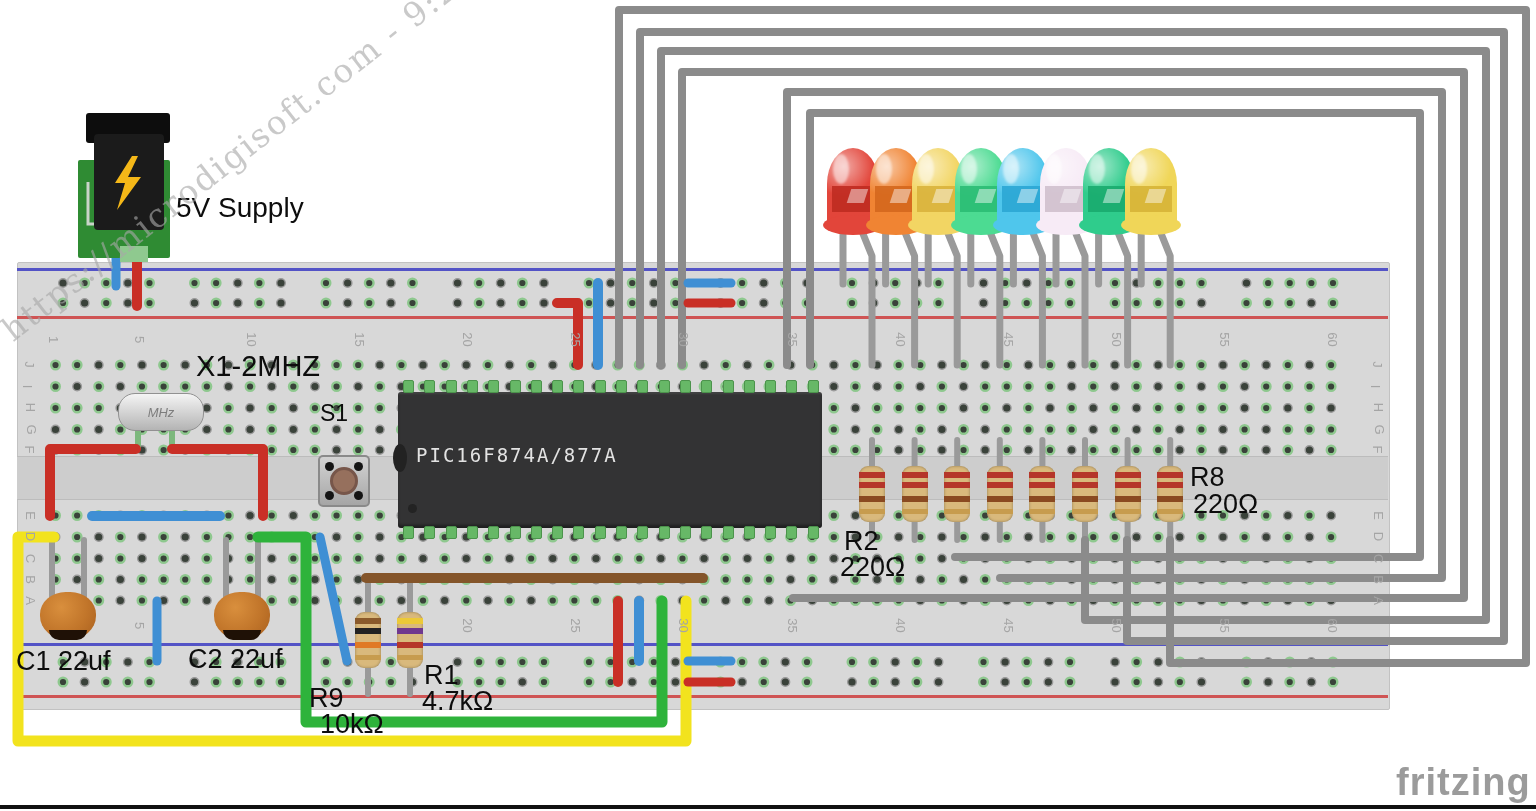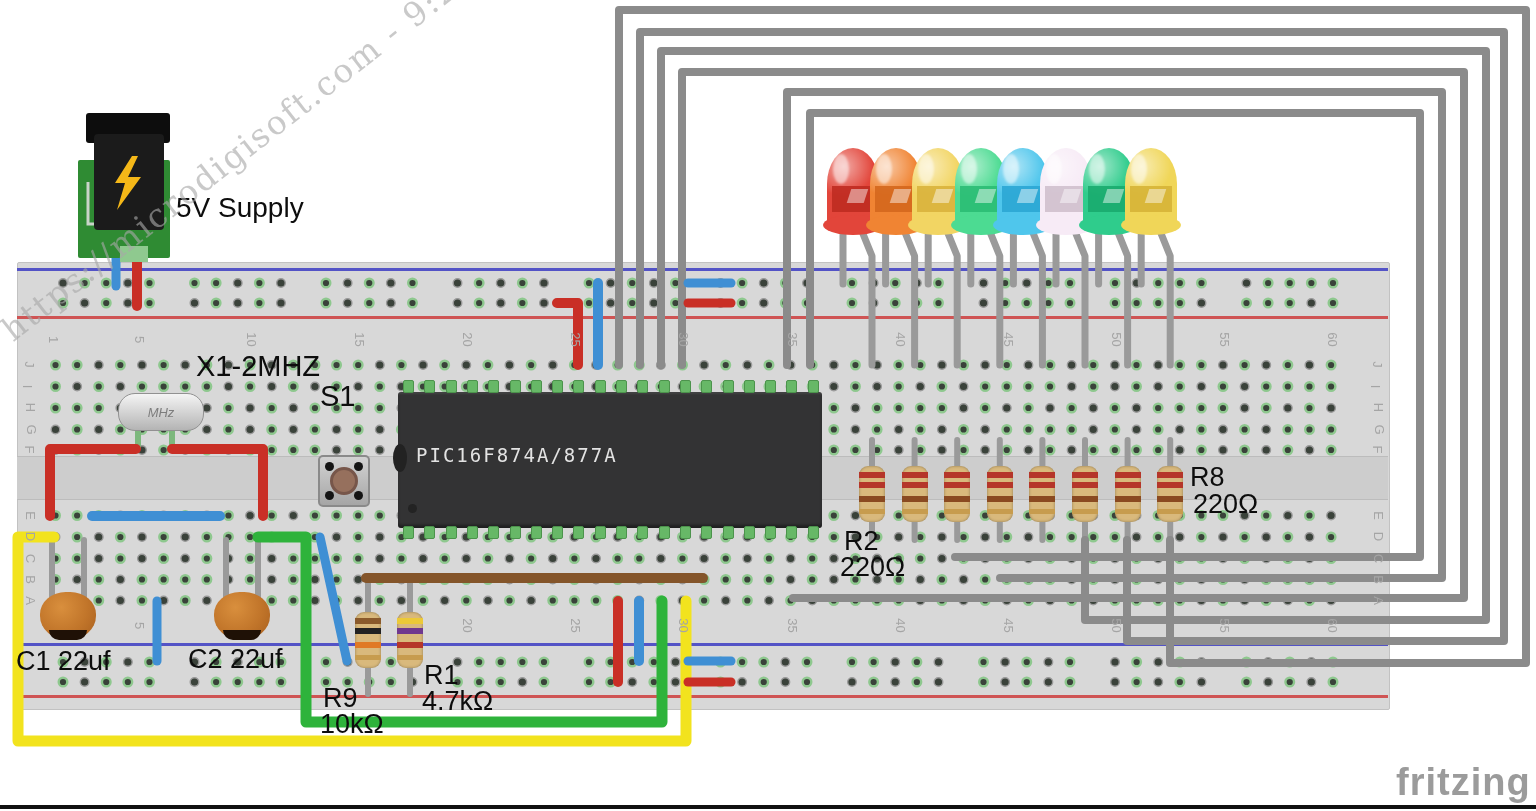--- a/index.html
+++ b/index.html
@@ -1123,26 +1123,26 @@
           <span class="flange" style="background: rgb(240, 214, 88);"></span>
           <span class="band" style="background: rgb(214, 180, 55);"></span>
           <span class="die"></span>
           <span class="shine"></span>
         </div>
       </div>
   </div>
 
   <div class="lbl" style="left:176px;top:192px;font-size:28px">5V Supply</div>
   <div class="lbl" style="left:196px;top:350px;font-size:29px">X1-2MHZ</div>
-  <div class="lbl" style="left:320px;top:380px;font-size:29px">S1</div>
+  <div class="lbl" style="left:320px;top:400px;font-size:23px">S1</div>
   <div class="lbl" style="left:844px;top:526px">R2</div>
   <div class="lbl" style="left:840px;top:552px">220Ω</div>
   <div class="lbl" style="left:1190px;top:462px">R8</div>
   <div class="lbl" style="left:1193px;top:489px">220Ω</div>
-  <div class="lbl" style="left:323px;top:683px">R9</div>
+  <div class="lbl" style="left:309px;top:683px">R9</div>
   <div class="lbl" style="left:320px;top:709px">10kΩ</div>
   <div class="lbl" style="left:424px;top:660px">R1</div>
   <div class="lbl" style="left:422px;top:686px">4.7kΩ</div>
   <div class="lbl" style="left:16px;top:646px">C1 22uf</div>
   <div class="lbl" style="left:188px;top:644px">C2 22uf</div>
 
   <div id="gen-coords">
       <div class="coordtxt" style="left: 49.5px; top: 332px;">1</div>
       <div class="coordtxt" style="left: 49.5px; top: 618px;">1</div>
       <div class="coordtxt" style="left: 135.98px; top: 332px;">5</div>

